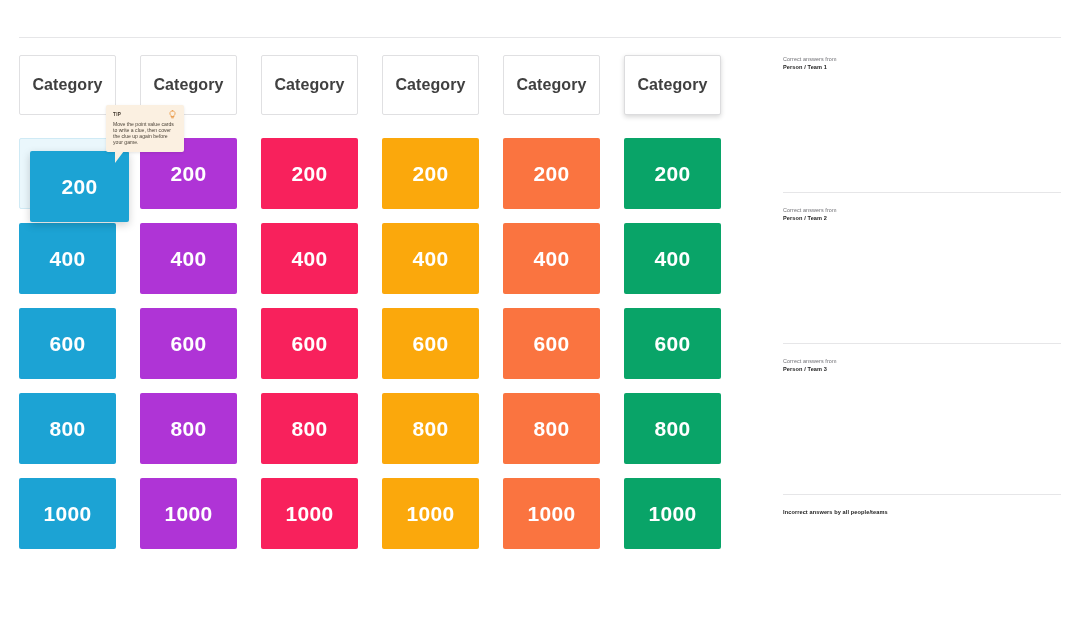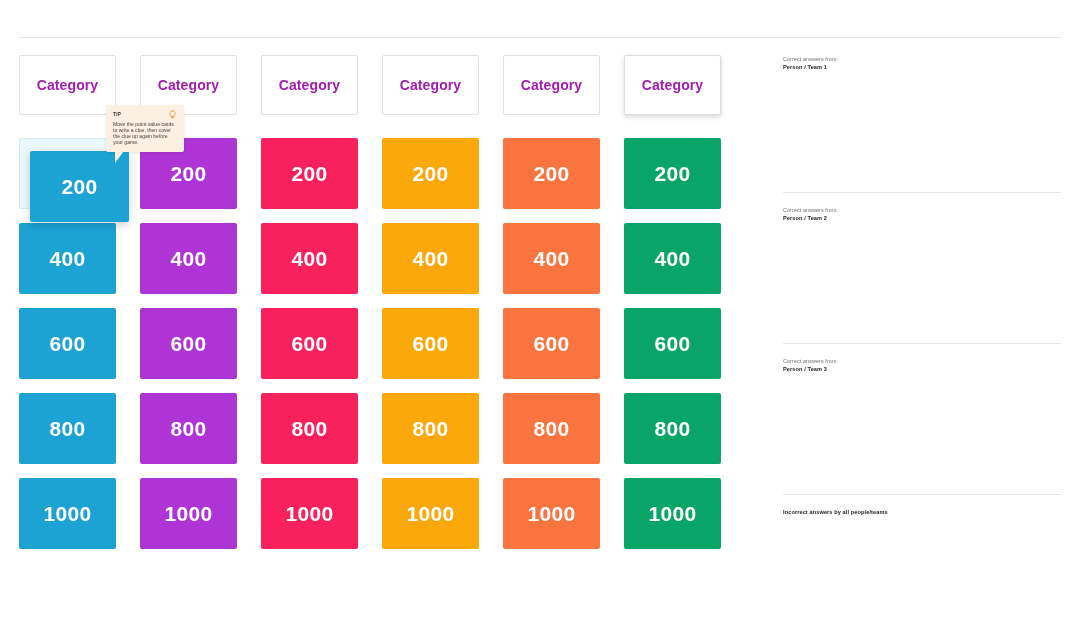--- a/index.html
+++ b/index.html
@@ -53,23 +53,23 @@
     display: flex;
     align-items: center;
     justify-content: center;
     box-sizing: border-box;
   }
   .cat-card.shadowed {
     box-shadow: 0 2px 5px rgba(0,0,0,0.16);
     border-color: #dcdcde;
   }
   .cat-label {
-    font-size: 14px;
+    font-size: 16px;
     font-weight: bold;
-    color: #a21caf;
+    color: #404040;
     letter-spacing: 0.1px;
   }
 
   .value-rows {
     margin-top: 23px;
   }
   .val-row {
     display: flex;
     gap: 24px;
     margin-bottom: 14px;

